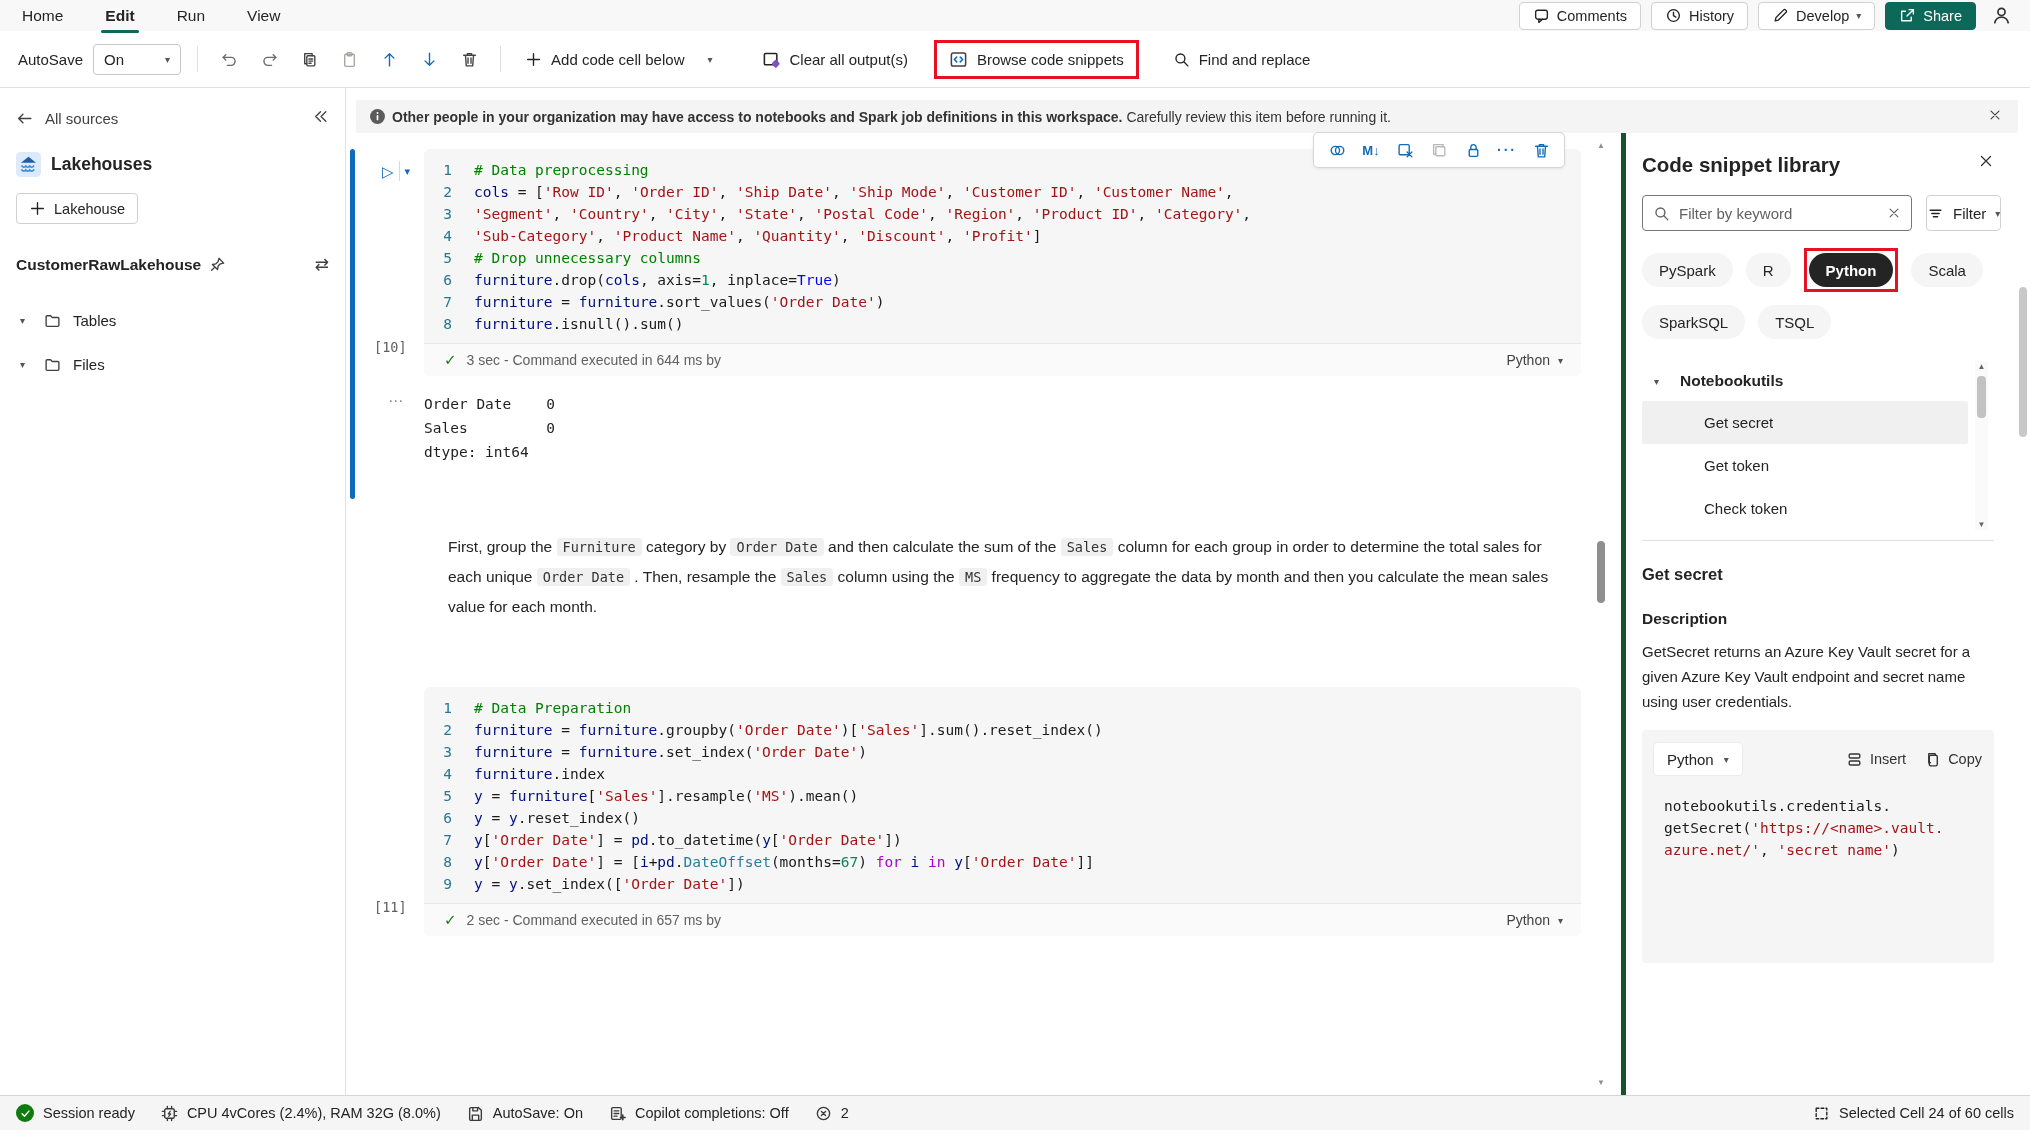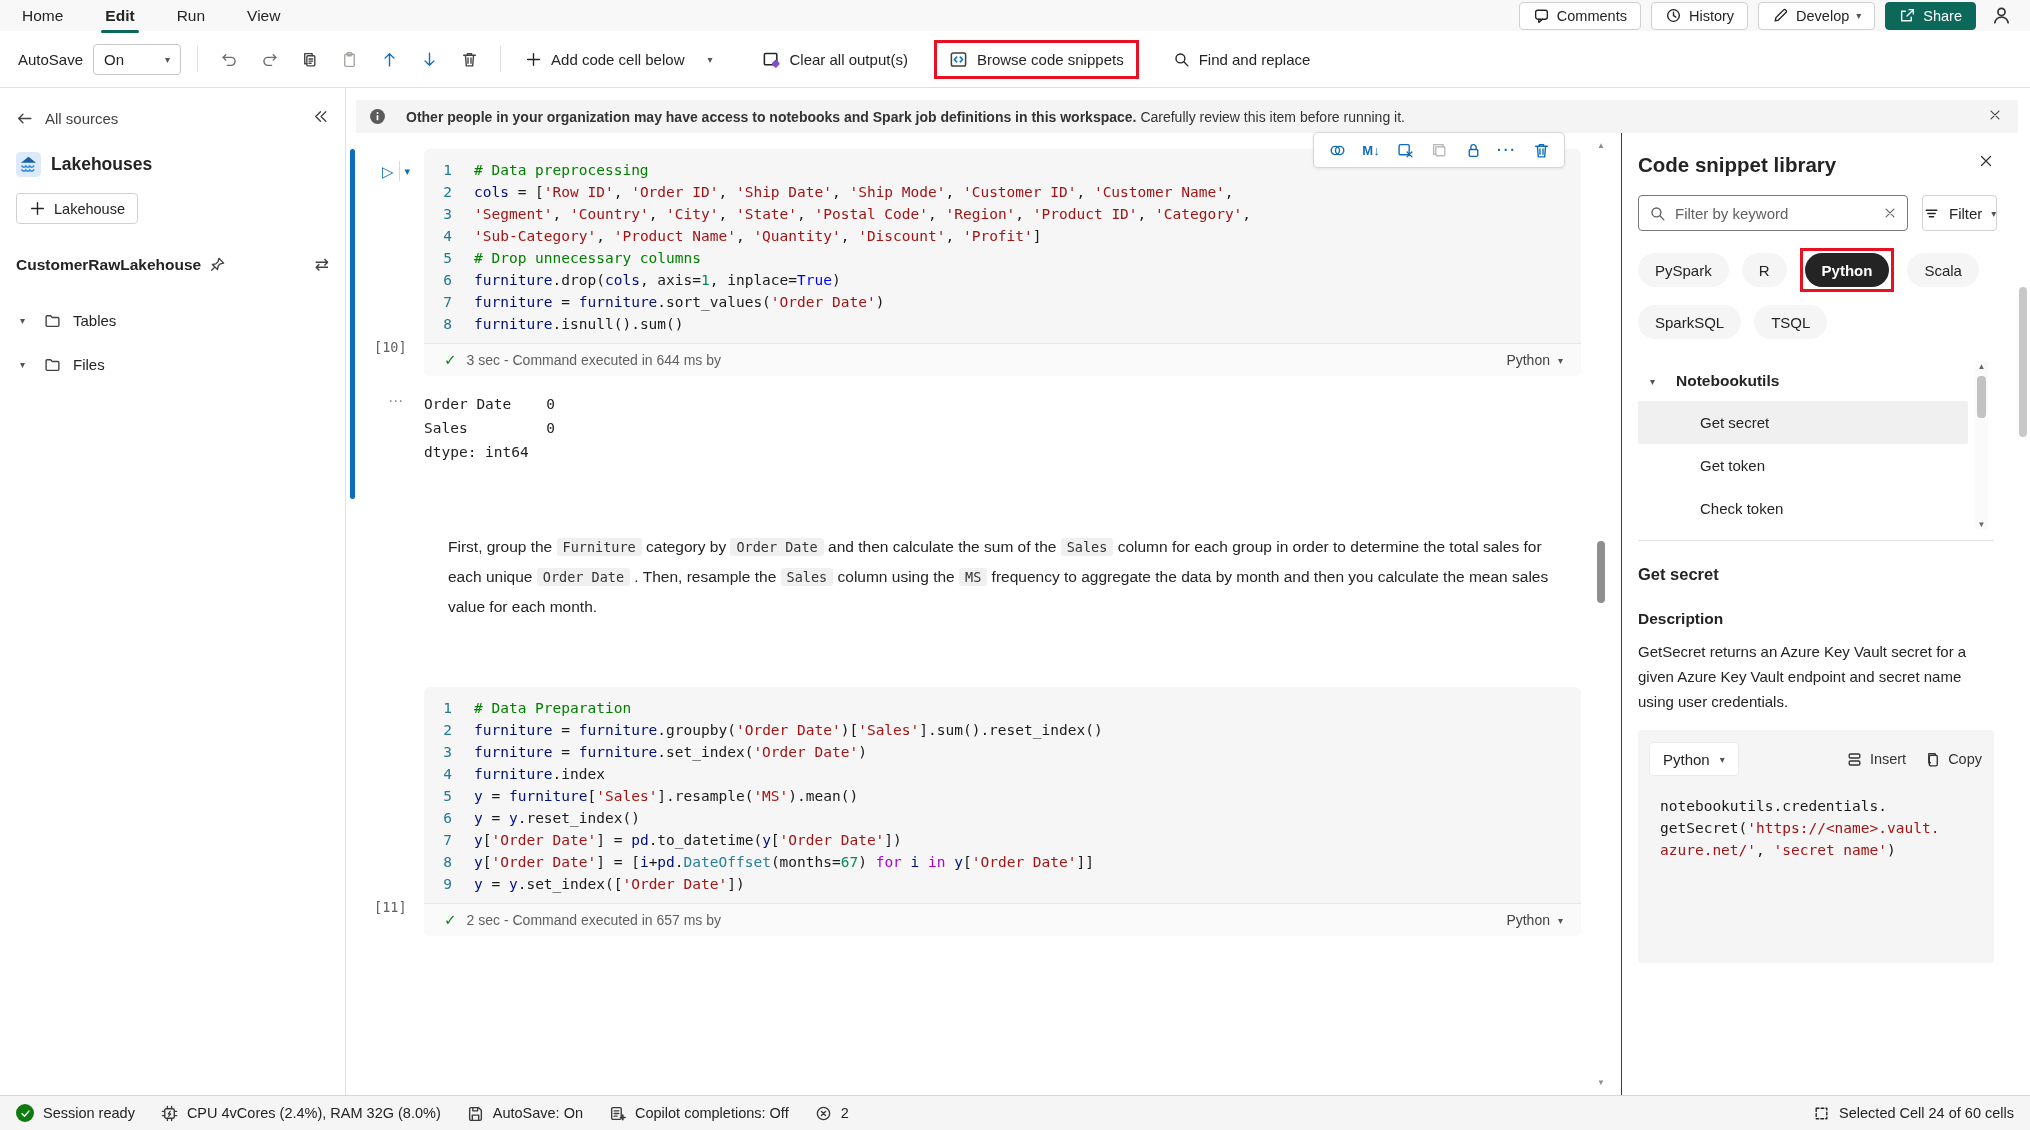--- a/index.html
+++ b/index.html
@@ -44,21 +44,21 @@
   .sb-addbtn{display:inline-flex;align-items:center;gap:8px;margin-top:16px;height:31px;padding:0 12px;border:1px solid var(--bd);border-radius:4px;background:#fff;font-size:14.5px;cursor:pointer}
   .sb-lake-row{display:flex;align-items:center;gap:8px;margin-top:30px}
   .sb-lake{font-size:15.5px;font-weight:700}
   .sb-swap{margin-left:auto;color:#424242;font-size:17px;cursor:pointer}
   .sb-tree{margin-top:26px;display:flex;flex-direction:column;gap:6px}
   .tree-row{display:flex;align-items:center;gap:12px;height:38px;padding:0 4px;font-size:15px;cursor:pointer;border-radius:4px}
   .tree-chev{font-size:10px;color:#555;width:12px}
   .tree-row svg{color:#424242}
   .content-col{flex:1;display:flex;flex-direction:column;min-width:0;background:#fff}
   
-  .banner{margin:12px 12px 0 10px;height:33px;background:#f4f4f4;border-radius:2px;display:flex;align-items:center;gap:20px;padding:0 16px 0 13px;flex:none}
+  .banner{margin:12px 12px 0 10px;height:33px;background:#f4f4f4;border-radius:2px;display:flex;align-items:center;gap:6px;padding:0 16px 0 13px;flex:none}
   .banner-text{font-size:14px;color:#333}
   .banner-text b{font-weight:700}
   .banner-x{margin-left:auto;color:#424242;cursor:pointer;flex:none}
   
   .contentrow{flex:1;display:flex;min-height:0}
   .notebook{flex:1;position:relative;padding:16px 0 0 10px;min-width:0}
   .selbar{position:absolute;left:4px;top:16px;width:5px;height:350px;background:var(--blue);border-radius:3px}
   .cellrow{display:flex;position:relative;margin-right:40px}
   .gutter{width:56px;flex:none;position:relative}
   .runrow{display:flex;align-items:center;gap:5px;padding-top:12px;justify-content:center}
@@ -87,21 +87,21 @@
   .outtext{font-size:14.5px;line-height:24px;color:#1f1f1f;white-space:pre}
   
   .mdblock{margin:68px 60px 0 92px;font-size:15.5px;line-height:29px;color:var(--txt)}
   .mdblock p + p{margin-top:24px}
   .ichip{font-family:"DejaVu Sans Mono",monospace;font-size:13.5px;background:#f0f0f0;border-radius:3px;padding:1px 6px;color:#333}
   
   .nbscroll{position:absolute;top:8px;right:14px;bottom:8px;width:12px}
   .nbscroll .arr{position:absolute;left:1px;width:10px;text-align:center;color:#8f8f8f;font-size:8px}
   .nbscroll .thumb{position:absolute;left:2px;top:400px;width:8px;height:62px;border-radius:4px;background:#8f8f8f}
   
-  .panel{width:409px;flex:none;border-left:1px solid #14532d;padding:20px 36px 0 16px;position:relative;background:#fff}
+  .panel{width:409px;flex:none;border-left:5px solid #14532d;padding:20px 36px 0 16px;position:relative;background:#fff}
   .panel-h{display:flex;align-items:flex-start}
   .panel-title{font-size:20.5px;font-weight:700}
   .panel-x{margin-left:auto;color:#333;cursor:pointer}
   .searchrow{display:flex;gap:14px;margin-top:18px}
   .searchbox{flex:1;height:36px;border:1px solid #777;border-radius:4px;display:flex;align-items:center;gap:9px;padding:0 10px;color:#616161}
   .searchbox input{border:none;outline:none;flex:1;font-size:15px;font-family:inherit;color:#333;background:transparent;min-width:0}
   .searchbox input::placeholder{color:#616161}
   .filterbtn{width:104px;height:36px;border:1px solid var(--bd);border-radius:4px;display:flex;align-items:center;justify-content:center;gap:9px;font-size:15px;cursor:pointer;background:#fff}
   .filterbtn .chev{font-size:10px;color:#555}
   .chips{display:flex;flex-wrap:wrap;gap:13px;margin-top:17px;align-items:center}

